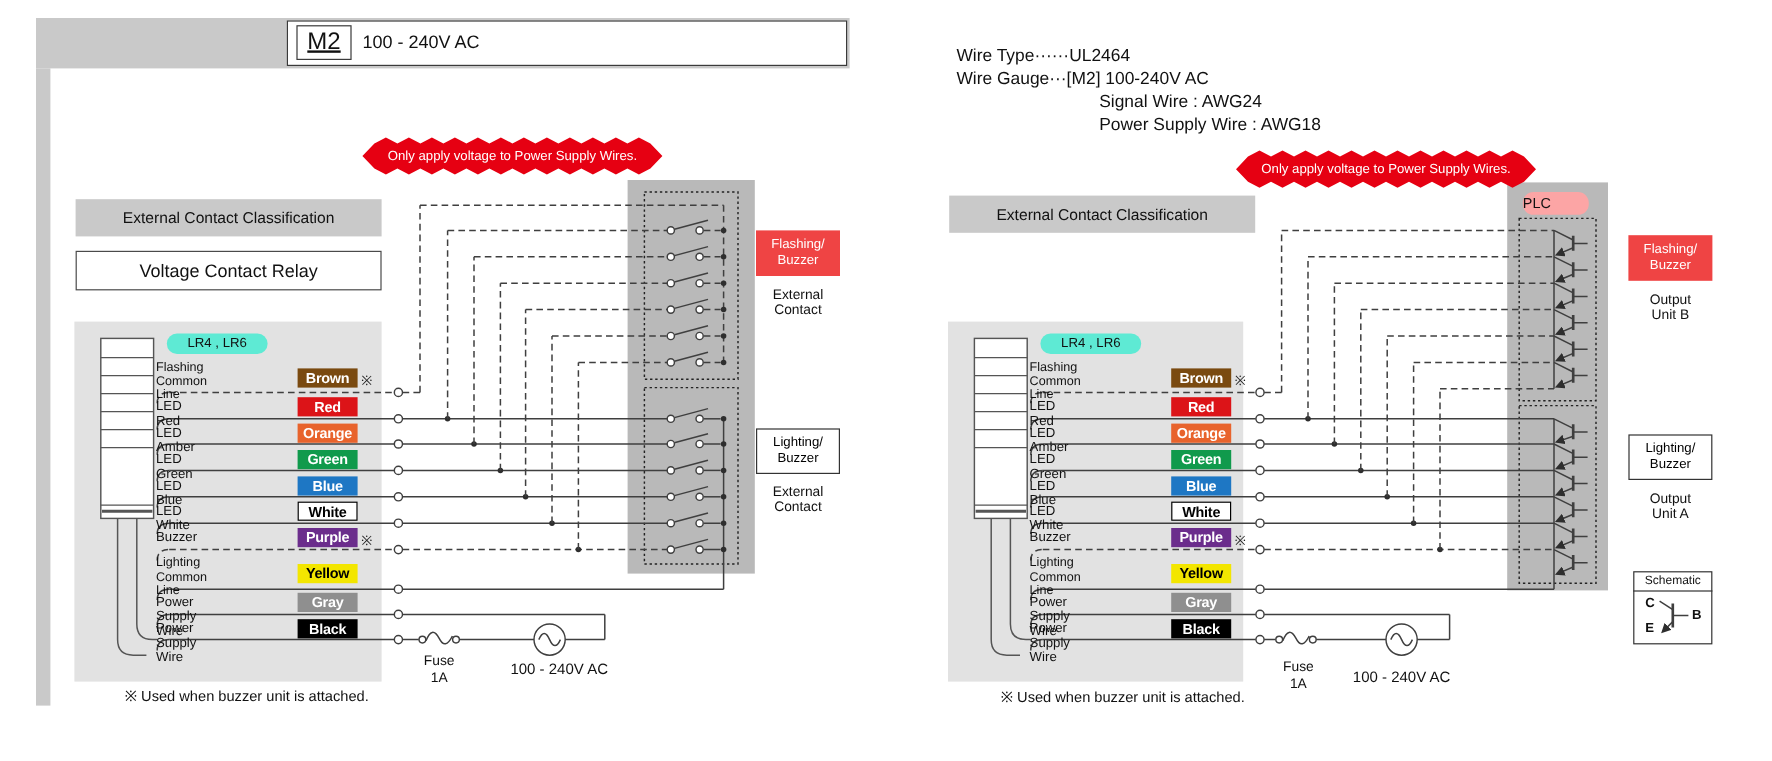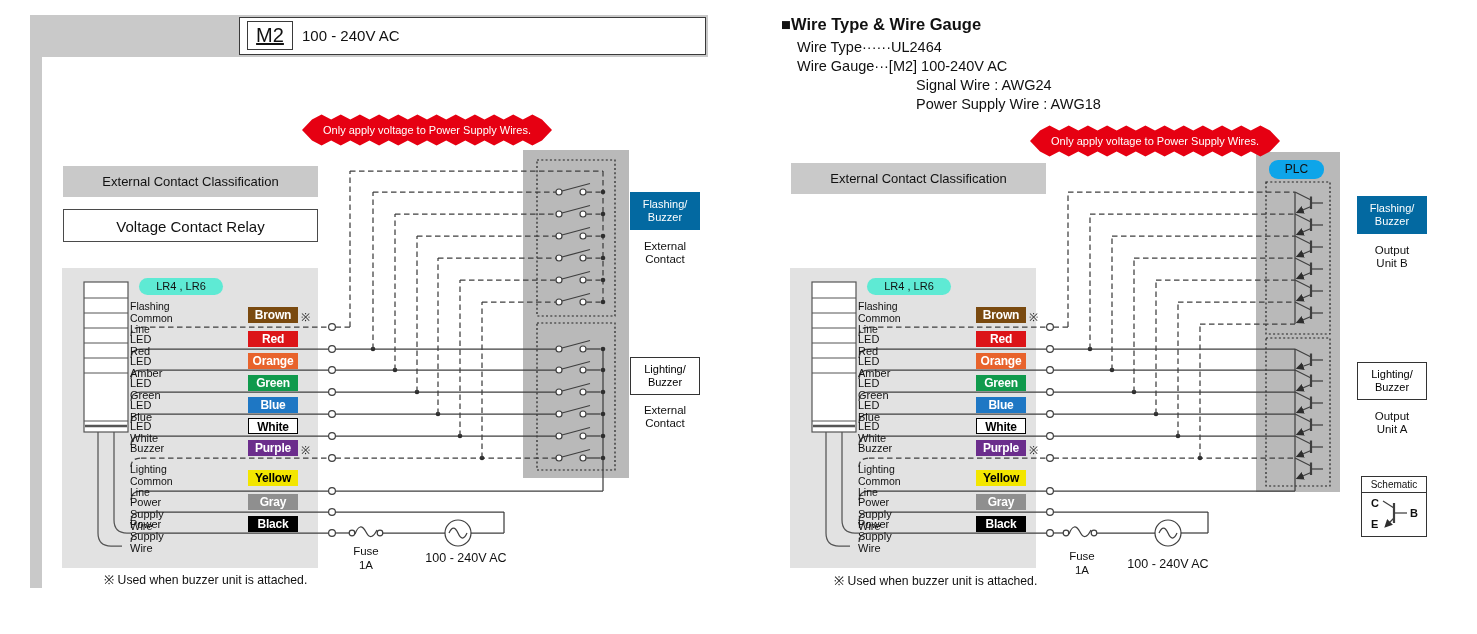--- a/index.html
+++ b/index.html
@@ -29,27 +29,27 @@
   
   .tower-block{width:256px;height:300px;background:#e2e2e2;z-index:1;}
   .lr-pill{position:absolute;left:77px;top:10px;width:84px;height:17px;background:#5eead4;border-radius:9px;
            text-align:center;font-size:11px;line-height:17px;z-index:3;}
   .wire-label{position:absolute;left:68px;font-size:11px;line-height:12px;color:#111;white-space:pre-line;z-index:3;}
   .wire-label.two{font-size:10.5px;line-height:11.5px;}
   .chip{position:absolute;left:186px;width:50px;height:16px;font-size:12px;font-weight:bold;text-align:center;
         line-height:16px;letter-spacing:-0.2px;box-sizing:border-box;z-index:3;}
   .marker{position:absolute;left:239px;font-size:11px;color:#222;z-index:3;}
   
-  .blk-label{width:70px;height:38px;background:#0369a1;color:#fff;font-size:11px;line-height:13px;
+  .blk-label{width:70px;height:38px;background:#ef4444;color:#fff;font-size:11px;line-height:13px;
              display:flex;align-items:center;justify-content:center;text-align:center;white-space:pre-line;z-index:3;}
   .wht-label{width:70px;height:38px;background:#fff;border:1.4px solid #333;box-sizing:border-box;color:#000;
              font-size:11px;line-height:13px;display:flex;align-items:center;justify-content:center;
              text-align:center;white-space:pre-line;z-index:3;}
   .sub-label{width:78px;font-size:11.5px;line-height:13px;text-align:center;white-space:pre-line;z-index:3;}
-  .plc-pill{left:1269px;top:160px;width:55px;height:19px;background:#0ea5e9;border-radius:9px;text-align:center;
+  .plc-pill{left:1269px;top:160px;width:55px;height:19px;background:#fca5a5;border-radius:9px;
             font-size:12px;line-height:19px;z-index:3;}
   
   .schematic-box{left:1361px;top:476px;width:66px;height:61px;background:#fff;border:1.3px solid #333;box-sizing:border-box;z-index:1;}
   .schematic-title{left:1361px;top:476px;width:66px;height:17px;line-height:17px;text-align:center;font-size:10px;
                    border-bottom:1.3px solid #333;box-sizing:border-box;z-index:3;}
   .pin{font-size:11px;font-weight:600;z-index:3;}
   
   .fuse-label{width:52px;text-align:center;font-size:11.5px;line-height:13.5px;z-index:3;}
   .ac-label{width:134px;text-align:center;font-size:12.5px;z-index:3;}
   .note{font-size:12.2px;z-index:3;text-align:right;}
@@ -352,21 +352,20 @@
       <polygon points="302,130 312,119.5 321.5833333333333,114.5 331.1666666666667,119.5 340.75,114.5 350.3333333333333,119.5 359.9166666666667,114.5 369.5,119.5 379.08333333333337,114.5 388.6666666666667,119.5 398.25,114.5 407.83333333333337,119.5 417.4166666666667,114.5 427,119.5 436.58333333333337,114.5 446.1666666666667,119.5 455.75,114.5 465.33333333333337,119.5 474.9166666666667,114.5 484.5,119.5 494.08333333333337,114.5 503.6666666666667,119.5 513.25,114.5 522.8333333333334,119.5 532.4166666666667,114.5 542,119.5 552,130 542,140.5 532.4166666666666,145.5 522.8333333333334,140.5 513.25,145.5 503.6666666666667,140.5 494.0833333333333,145.5 484.5,140.5 474.91666666666663,145.5 465.3333333333333,140.5 455.75,145.5 446.16666666666663,140.5 436.5833333333333,145.5 427,140.5 417.41666666666663,145.5 407.8333333333333,140.5 398.25,145.5 388.66666666666663,140.5 379.0833333333333,145.5 369.5,140.5 359.91666666666663,145.5 350.3333333333333,140.5 340.75,145.5 331.16666666666663,140.5 321.5833333333333,145.5 312,140.5" fill="#e60012"></polygon>
       <polygon points="1030,141 1040,130.5 1049.5833333333333,125.5 1059.1666666666667,130.5 1068.75,125.5 1078.3333333333333,130.5 1087.9166666666667,125.5 1097.5,130.5 1107.0833333333333,125.5 1116.6666666666667,130.5 1126.25,125.5 1135.8333333333333,130.5 1145.4166666666667,125.5 1155,130.5 1164.5833333333333,125.5 1174.1666666666667,130.5 1183.75,125.5 1193.3333333333333,130.5 1202.9166666666667,125.5 1212.5,130.5 1222.0833333333333,125.5 1231.6666666666667,130.5 1241.25,125.5 1250.8333333333333,130.5 1260.4166666666667,125.5 1270,130.5 1280,141 1270,151.5 1260.4166666666667,156.5 1250.8333333333333,151.5 1241.25,156.5 1231.6666666666667,151.5 1222.0833333333333,156.5 1212.5,151.5 1202.9166666666667,156.5 1193.3333333333333,151.5 1183.75,156.5 1174.1666666666667,151.5 1164.5833333333333,156.5 1155,151.5 1145.4166666666667,156.5 1135.8333333333333,151.5 1126.25,156.5 1116.6666666666667,151.5 1107.0833333333333,156.5 1097.5,151.5 1087.9166666666667,156.5 1078.3333333333333,151.5 1068.75,156.5 1059.1666666666667,151.5 1049.5833333333333,156.5 1040,151.5" fill="#e60012"></polygon>
     </svg>
 
   <div class="abs header-bar over"></div>
   <div class="abs header-box over"></div>
   <div class="abs m2-badge over">M2</div>
   <div class="abs m2-voltage over">100 - 240V AC</div>
   <div class="abs left-strip over"></div>
 
-  <div class="abs wi-heading over">■Wire Type &amp; Wire Gauge</div>
   <div class="abs wi-line over" style="left:797px;top:39px;">Wire Type······UL2464</div>
   <div class="abs wi-line over" style="left:797px;top:58px;">Wire Gauge···[M2] 100-240V AC</div>
   <div class="abs wi-line over" style="left:916px;top:77px;">Signal Wire : AWG24</div>
   <div class="abs wi-line over" style="left:916px;top:96px;">Power Supply Wire : AWG18</div>
 
   <div class="abs banner-text" style="left:305px;top:118px;">Only apply voltage to Power Supply Wires.</div>
   <div class="abs banner-text" style="left:1033px;top:129px;">Only apply voltage to Power Supply Wires.</div>
 
   <div class="abs class-title over" style="left:63px;top:166px;">External Contact Classification</div>
   <div class="abs class-value over" style="left:63px;top:197px;margin-top:12px;">Voltage Contact Relay</div>

